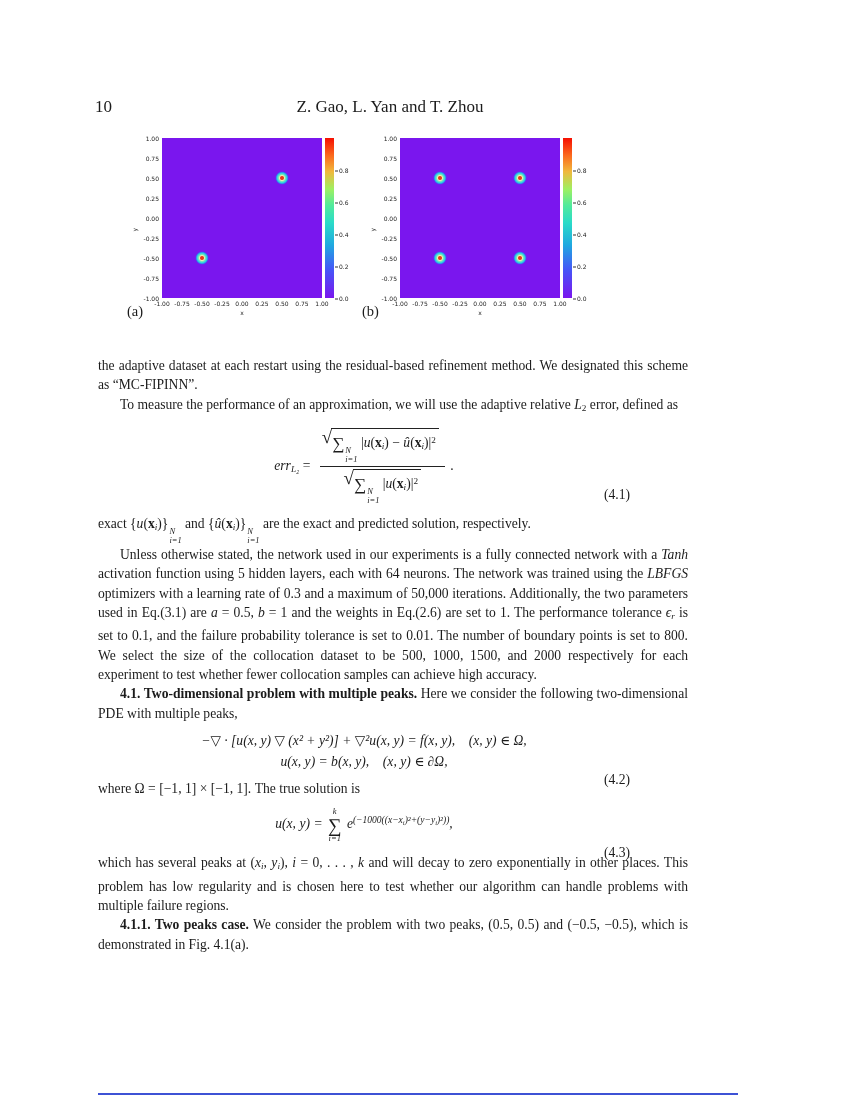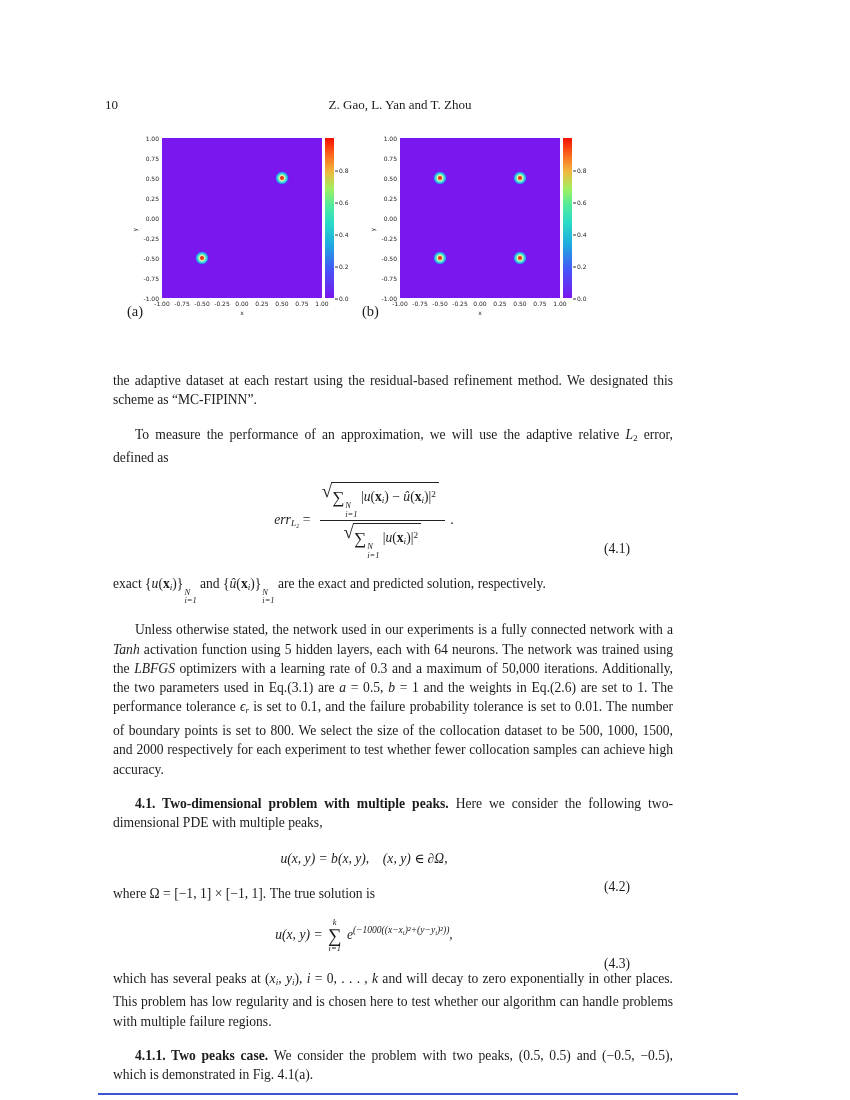--- a/index.html
+++ b/index.html
@@ -1,20 +1,20 @@
 <!DOCTYPE html>
 <html><head>
 <meta charset="utf-8">
 <style>
   html,body{margin:0;padding:0;background:#e8e8e8;}
   .page{position:relative;width:850px;height:1100px;background:#ffffff;margin:0 auto;
         font-family:"Liberation Serif","DejaVu Serif",serif;color:#1b1b1b;overflow:hidden;}
 
   
-  .header{position:absolute;top:97px;left:105px;width:590px;height:16px;font-size:13px;text-decoration:underline;}
+  .header{position:absolute;top:97px;left:95px;width:590px;height:16px;font-size:17px;text-decoration:underline;}
   .pagenum{position:absolute;left:0;top:0;}
   .runtitle{position:absolute;left:0;right:0;text-align:center;top:0;}
 
   
   .figure{position:absolute;top:0;left:0;width:850px;height:340px;}
   .panel{position:absolute;top:138px;display:flex;align-items:flex-start;
          font-family:"DejaVu Sans","Liberation Sans",sans-serif;font-size:6px;color:#222;}
   .panel-a{left:130px;} .panel-b{left:368px;}
   .ylabel{width:8px;align-self:center;transform:rotate(-90deg);font-size:6px;}
   .yticks{position:relative;width:24px;height:160px;}
@@ -31,21 +31,21 @@
   .cbticks{position:relative;width:18px;height:160px;margin-left:1px;}
   .cbtick{position:absolute;left:0;top:calc(20% + var(--i)*20%);transform:translateY(-50%);white-space:nowrap;}
   .cbtick::before{content:"";display:inline-block;width:3px;height:1px;background:#333;vertical-align:middle;margin-right:1px;}
 
   .sublabel{position:absolute;top:303px;font-size:14.5px;}
   .sublabel-a{left:127px;} .sublabel-b{left:362px;}
   .caption{position:absolute;top:318px;left:98px;width:590px;text-align:center;font-size:11.5px;}
 
   
   .body{position:absolute;top:356px;left:98px;width:590px;font-size:13.6px;line-height:19.3px;text-align:justify;}
-  .body p{margin:15px;}
+  .body p{margin:0;}
   .indent{text-indent:22px;}
   .i{font-style:italic;} .b{font-weight:700;} .sc{font-variant:small-caps;}
   .sub{font-size:68%;vertical-align:-0.25em;} .sup{font-size:68%;vertical-align:0.45em;}
   .ss{display:inline-flex;flex-direction:column;align-items:flex-start;vertical-align:-0.45em;line-height:1.05;margin-left:1px;}
   .ss-t,.ss-b{font-size:62%;font-style:italic;}
   .S{font-size:1.25em;vertical-align:-0.12em;}
 
   
   .eq{position:relative;text-align:center;padding-right:58px;}
   .eq-num{position:absolute;right:58px;top:50%;transform:translateY(-50%);font-style:normal;margin-top:28px;}
@@ -205,20 +205,21 @@
           <span class="ss-t">N</span>
           <span class="ss-b">i=1</span>
         </span><span> and {</span><span class="i">û</span><span>(</span><span class="b">x</span><span class="sub i">i</span><span>)}</span><span class="ss">
           <span class="ss-t">N</span>
           <span class="ss-b">i=1</span>
         </span><span> are the exact and predicted solution, respectively.</span></p>
     <p class="indent"><span>Unless otherwise stated, the network used in our experiments is a fully connected network with a </span><span class="i">Tanh</span><span> activation function using 5 hidden layers, each with 64 neurons. The network was trained using the </span><span class="i">LBFGS</span><span> optimizers with a learning rate of 0.3 and a maximum of 50,000 iterations. Additionally, the two parameters used in Eq.(3.1) are </span><span class="i">a</span><span> = 0.5, </span><span class="i">b</span><span> = 1 and the weights in Eq.(2.6) are set to 1. The performance tolerance </span><span class="i">ϵ</span><span class="sub i">r</span><span> is set to 0.1, and the failure probability tolerance is set to 0.01. The number of boundary points is set to 800. We select the size of the collocation dataset to be 500, 1000, 1500, and 2000 respectively for each experiment to test whether fewer collocation samples can achieve high accuracy.</span></p>
     <p class="indent sp1"><span class="b">4.1. Two-dimensional problem with multiple peaks.</span><span> Here we consider the following two-dimensional PDE with multiple peaks,</span></p>
 
     <div class="eq eq42 math">
+      <div>−▽ · [u(x, y) ▽ (x² + y²)] + ▽²u(x, y) = f(x, y), (x, y) ∈ Ω,</div>
       <div>u(x, y) = b(x, y), (x, y) ∈ ∂Ω,</div>
       <span class="eq-num">(4.2)</span>
     </div>
 
     <p><span>where Ω = [−1, 1] × [−1, 1]. The true solution is</span></p>
 
     <div class="eq eq43 math">
       <span>u(x, y) = </span>
       <span class="bigsum">
         <span class="lim">k</span>

